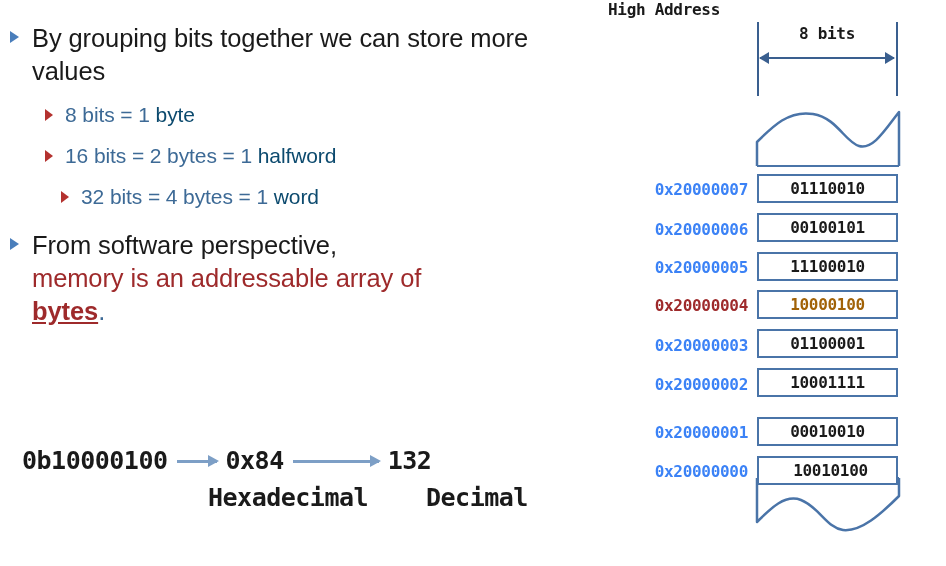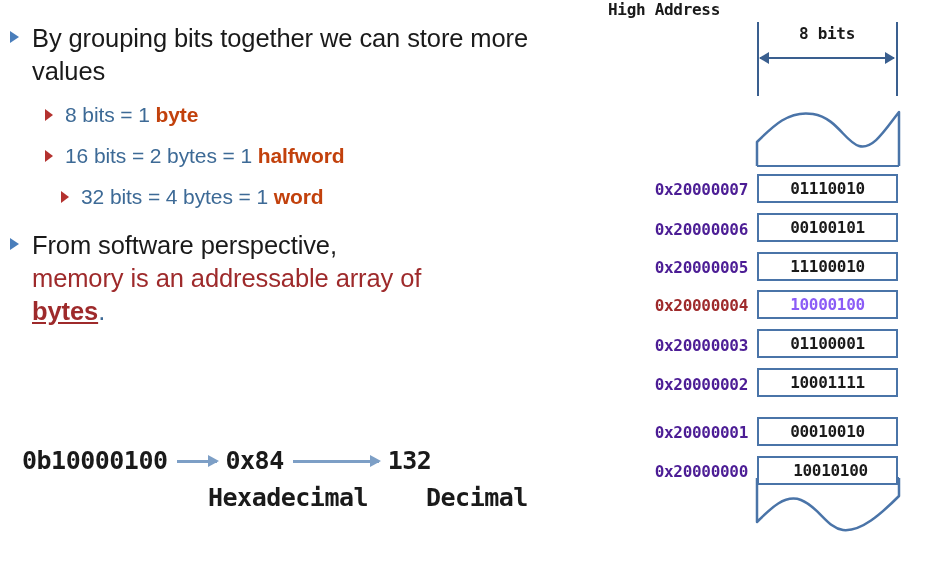--- a/index.html
+++ b/index.html
@@ -61,21 +61,21 @@
     width: 540px;
   }
   .l2 .tri { margin-top: 8px; margin-right: 12px; }
   .l2 .txt {
     font-size: 21px;
     line-height: 28px;
     color: #3d6a96;
     letter-spacing: -0.1px;
   }
 
-  .bold-blue { font-weight: bold; color: #c2410c; }
+  .bold-blue { font-weight: normal; color: #0c4a6e; }
   .red-text  { color: #9e2a2b; }
   .red-bold-underline {
     color: #9e2a2b;
     font-weight: bold;
     text-decoration: underline;
     text-underline-offset: 2px;
   }
   .blue-dot { color: #3d6a96; }
   .mono-inline {
     font-family: "DejaVu Sans Mono", "Liberation Mono", monospace;
@@ -213,41 +213,41 @@
   .wave-top { top: 108px; }
   .wave-bot { top: 476px; }
 
   
   .addr {
     position: absolute;
     left: 8px;
     width: 140px;
     text-align: right;
     font-size: 16px;
-    color: #4c1d95;
+    color: #3b82f6;
     white-space: nowrap;
   }
   .addr.hl { color: #9e2a2b; }
 
   
   .cell {
     position: absolute;
     left: 157px;
     width: 141px;
     height: 29px;
     box-sizing: border-box;
     border: 2px solid #4a74a8;
     background: #ffffff;
     display: flex;
     align-items: center;
     justify-content: center;
     font-size: 16px;
     color: #1a1a1a;
   }
-  .cell.hl { color: #8b5cf6; }
+  .cell.hl { color: #a16207; }
 </style>
 </head>
 <body>
 
 <div class="slide">
 
   <div class="left-col">
 
     <div class="bullet-row l1" style="top:22px;">
       <span class="tri tri-blue"></span>

